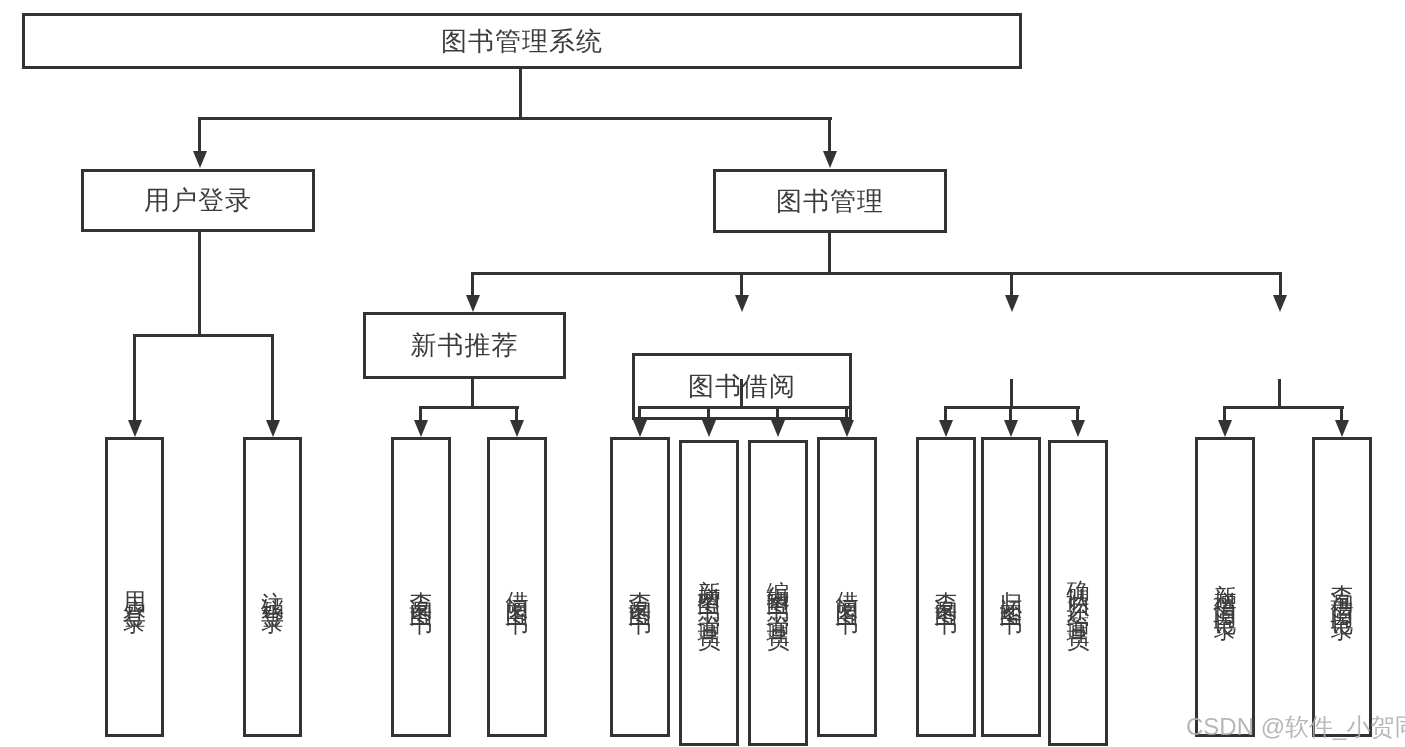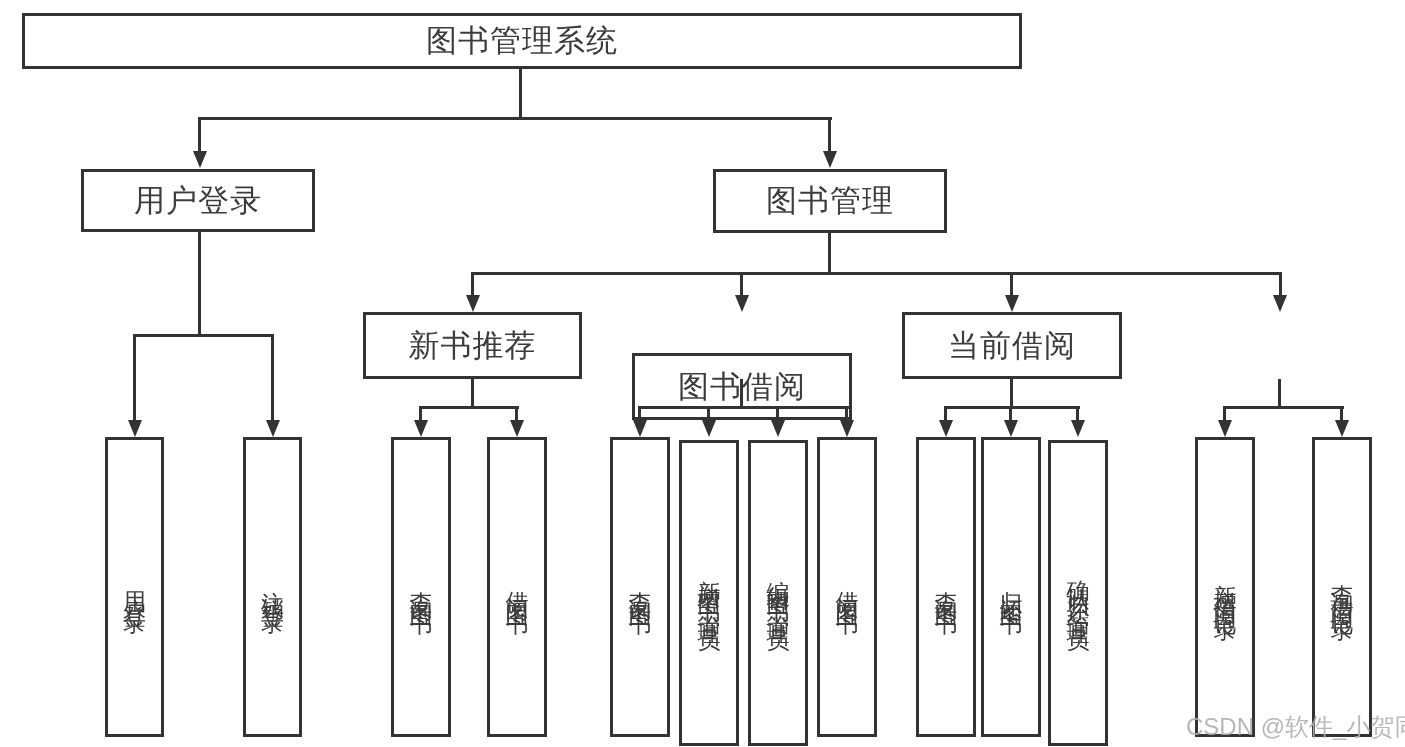--- a/index.html
+++ b/index.html
@@ -16,21 +16,21 @@
     position: absolute;
     box-sizing: border-box;
     background: #ffffff;
     border: 3px solid var(--line, #333333);
     display: flex;
     align-items: center;
     justify-content: center;
     color: var(--text, #3c3c3c);
   }
   .nbox .hlabel {
-    font-size: 31px;
+    font-size: 26px;
     letter-spacing: 1px;
     white-space: nowrap;
   }
   .nbox .vlabel {
     writing-mode: vertical-rl;
     font-size: 23px;
     letter-spacing: 7px;
     line-height: 1;
     white-space: nowrap;
   }
@@ -89,28 +89,25 @@
   <div class="hl" style="left:471px; top:272px; width:811px;"></div>
   <div class="vl" style="left:471px; top:272px; height:26px;"></div>
   <div class="ah" style="left:466px; top:295px;"></div>
   <div class="vl" style="left:740px; top:272px; height:26px;"></div>
   <div class="ah" style="left:735px; top:295px;"></div>
   <div class="vl" style="left:1010px; top:272px; height:26px;"></div>
   <div class="ah" style="left:1005px; top:295px;"></div>
   <div class="vl" style="left:1279px; top:272px; height:26px;"></div>
   <div class="ah" style="left:1273px; top:295px;"></div>
 
-  <div class="nbox" style="left:363px; top:312px; width:219px; height:67px;">
+  <div class="nbox" style="left:363px; top:312px; width:203px; height:67px;">
     <span class="hlabel">新书推荐</span>
   </div>
   <div class="nbox" style="left:632px; top:312px; width:220px; height:67px;margin-top:41px;">
     <span class="hlabel">图书借阅</span>
-  </div>
-  <div class="nbox" style="left:902px; top:312px; width:220px; height:67px;">
-    <span class="hlabel">当前借阅</span>
   </div>
 
   <div class="vl" style="left:471px; top:379px; height:29px;"></div>
   <div class="hl" style="left:419px; top:406px; width:100px;"></div>
   <div class="vl" style="left:419px; top:406px; height:19px;"></div>
   <div class="ah" style="left:414px; top:420px;"></div>
   <div class="vl" style="left:515px; top:406px; height:19px;"></div>
   <div class="ah" style="left:510px; top:420px;"></div>
 
   <div class="vl" style="left:740px; top:379px; height:29px;"></div>

